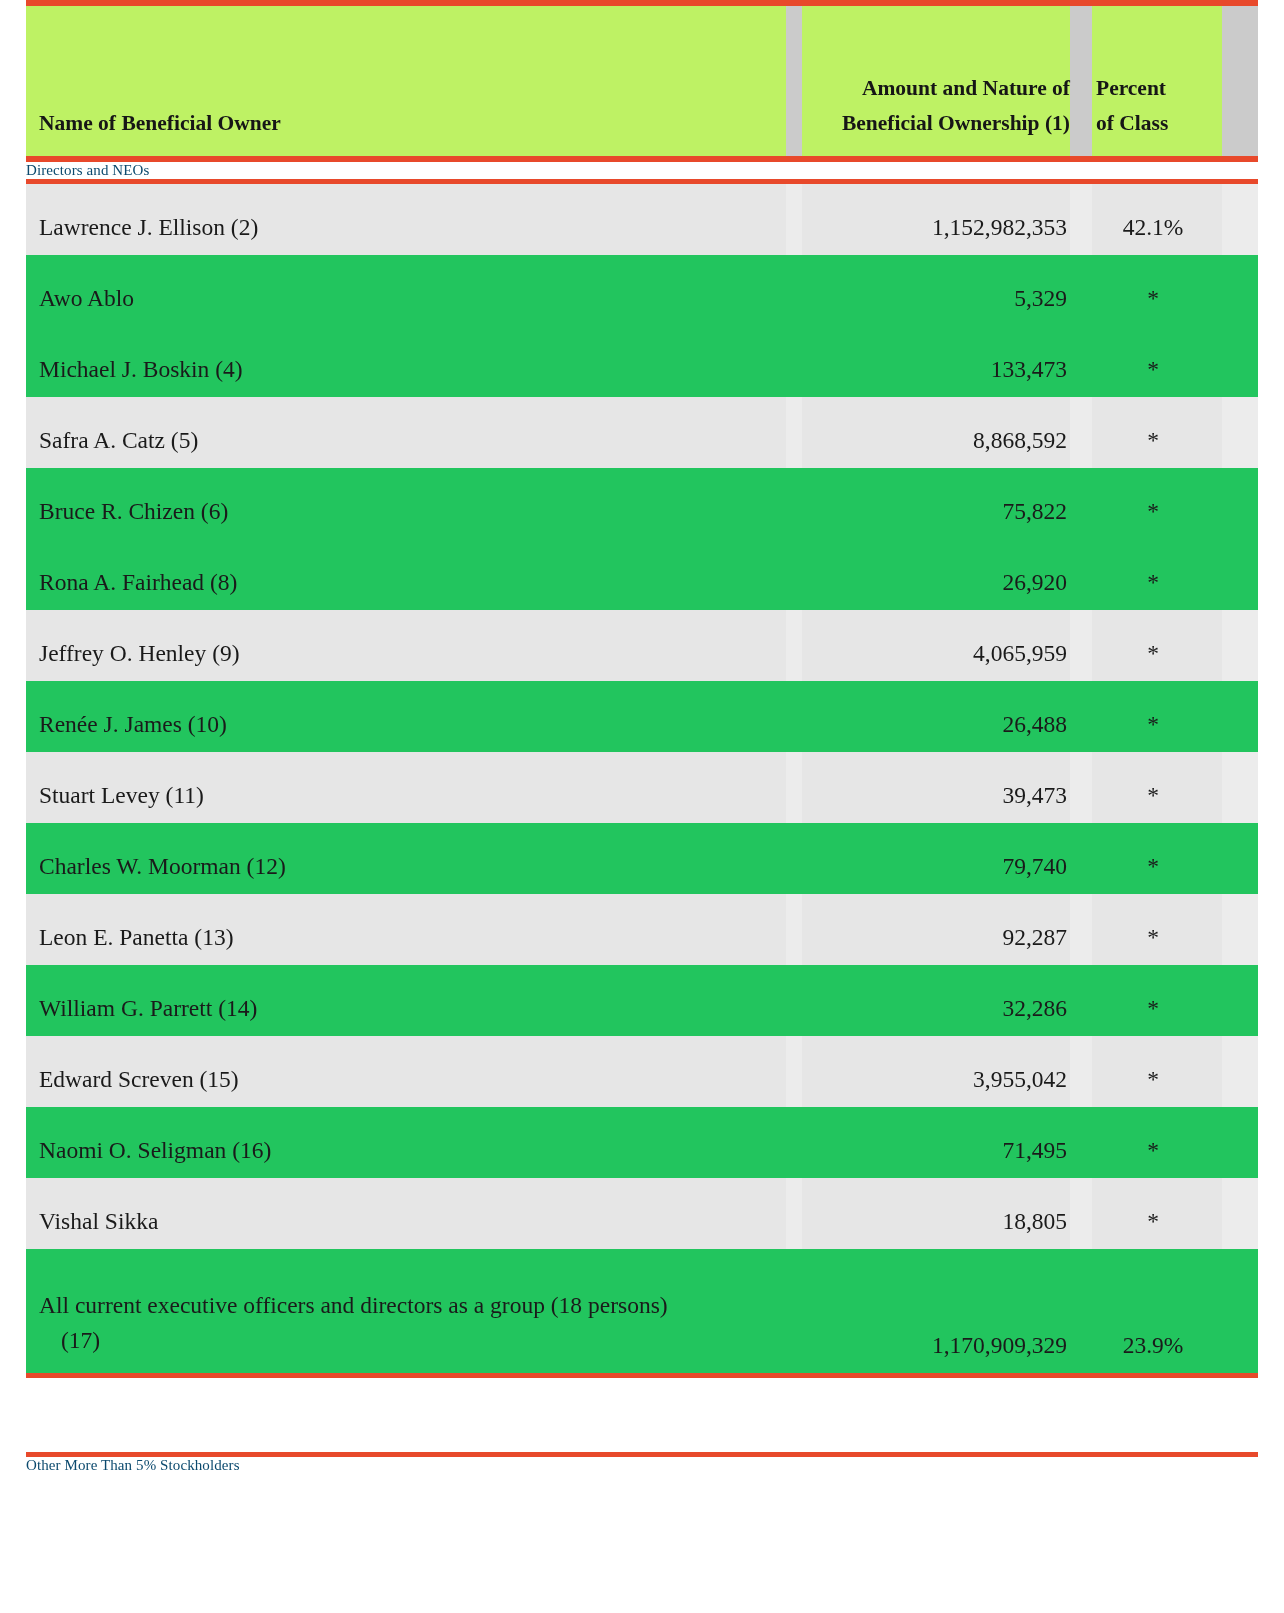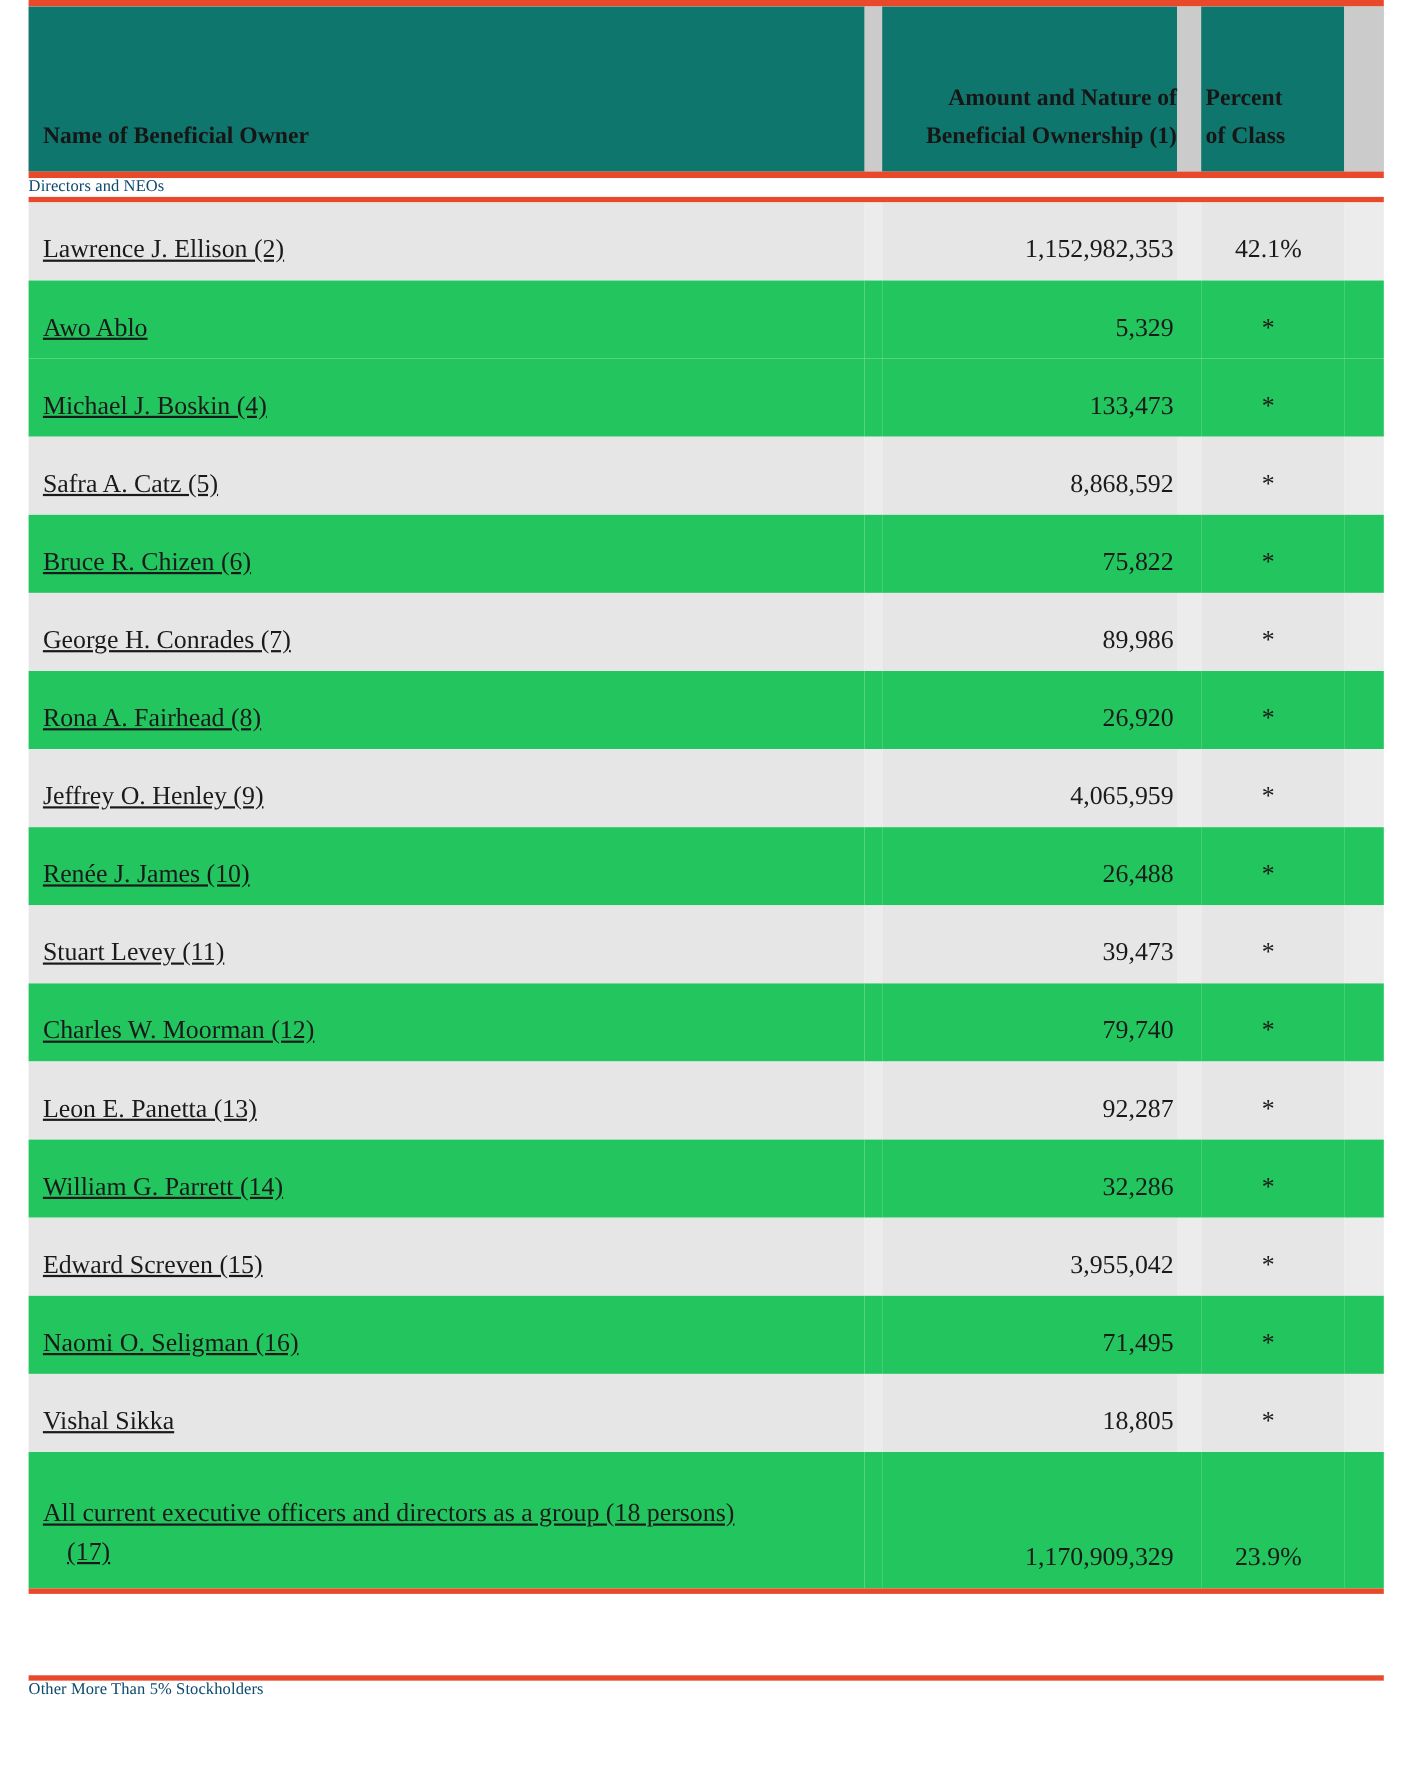--- a/index.html
+++ b/index.html
@@ -52,21 +52,21 @@
     vertical-align: bottom;
     font-weight: normal;
   }
 
   
   .hdr-block {
     background: #d0d0d0;
     height: 150px;
   }
   .hdr-block th {
-    background: #0f766e;
+    background: #bef264;
     font-family: "Liberation Serif", "DejaVu Serif", serif;
     font-weight: bold;
     font-size: 21.5px;
     vertical-align: bottom;
     padding-bottom: 15px;
     line-height: 1.62;
     color: #161616;
   }
   .hdr-block th.gut { background: #cbcbcb; }
   .hdr-name  { text-align: left;  padding-left: 13px !important; }
@@ -84,21 +84,21 @@
   }
 
   
   .drow td {
     height: 57px;
     font-size: 23.5px;
     line-height: 1.15;
     padding-bottom: 14px;
     color: #1a1a1a;
   }
-  .drow td.nm  { text-align: left;  padding-left: 13px; text-decoration: underline; }
+  .drow td.nm  { text-align: left;  padding-left: 13px; }
   .drow td.amt { text-align: right; padding-right: 3px; margin-top: 16px; }
   .drow td.pct { text-align: center; padding-right: 8px; }
   .drow td.gut { }
 
   .drow.shade td       { background: #e6e6e6; }
   .drow.shade td.gut   { background: #ececec; }
   .drow.plain td       { background: #22c55e; }
 
   .drow.tall td { height: 110px; vertical-align: bottom; }
   .nm-two-line {
@@ -213,28 +213,20 @@
           <td class="gut"></td>
         </tr>
         <tr class="drow plain">
           <td class="nm">Bruce R. Chizen (6)</td>
           <td class="gut"></td>
           <td class="amt">75,822</td>
           <td class="gut"></td>
           <td class="pct star">*</td>
           <td class="gut"></td>
         </tr>
-        <tr class="drow shade">
-          <td class="nm">George H. Conrades (7)</td>
-          <td class="gut"></td>
-          <td class="amt">89,986</td>
-          <td class="gut"></td>
-          <td class="pct star">*</td>
-          <td class="gut"></td>
-        </tr>
         <tr class="drow plain">
           <td class="nm">Rona A. Fairhead (8)</td>
           <td class="gut"></td>
           <td class="amt">26,920</td>
           <td class="gut"></td>
           <td class="pct star">*</td>
           <td class="gut"></td>
         </tr>
         <tr class="drow shade">
           <td class="nm">Jeffrey O. Henley (9)</td>

